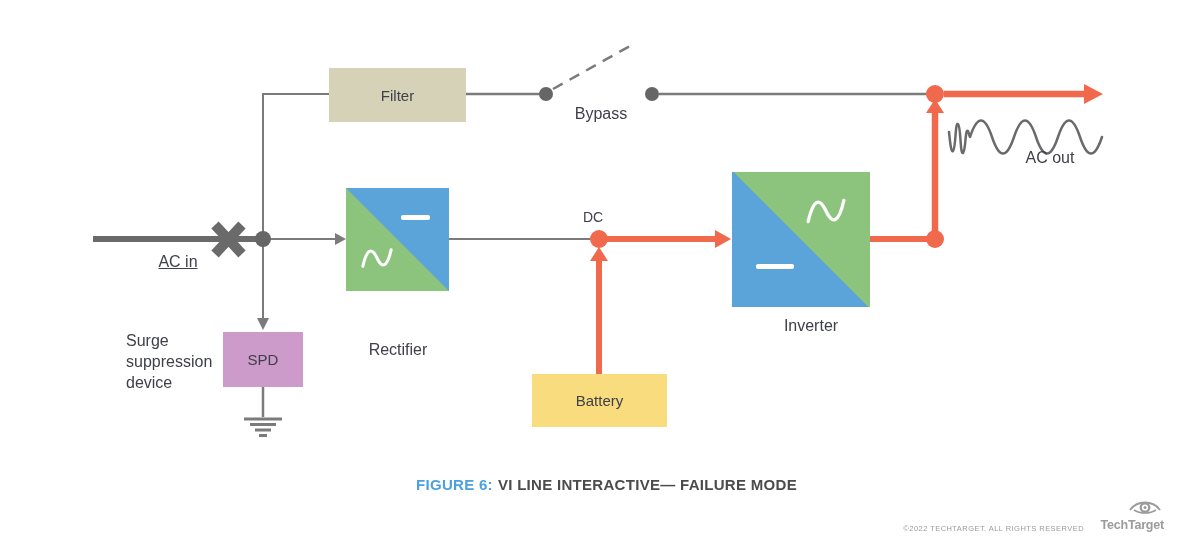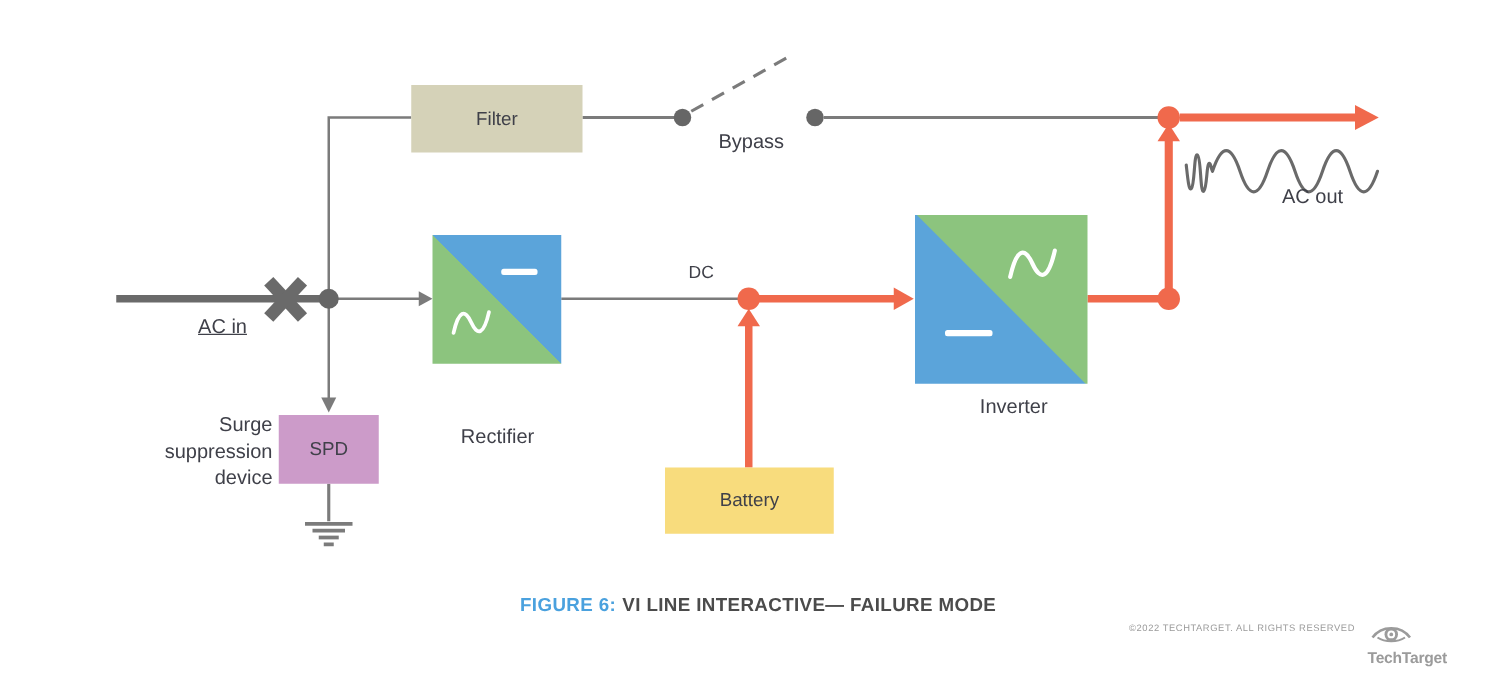--- a/index.html
+++ b/index.html
@@ -15,23 +15,23 @@
       background:linear-gradient(45deg,var(--c-green) 49.85%,var(--c-blue) 50.15%);}
   .inverter-box{left:732px;top:172px;width:138px;height:135px;
       background:linear-gradient(45deg,var(--c-blue) 49.85%,var(--c-green) 50.15%);}
   .battery-box{left:532px;top:374px;width:135px;height:53px;background:var(--c-battery_yellow);}
   .spd-box{left:223px;top:332px;width:80px;height:55px;background:var(--c-spd_pink);}
   .minus{position:absolute;background:#fff;border-radius:2px;height:5px;}
   .sine{position:absolute;}
   .caption{position:absolute;left:0;right:0;top:476px;text-align:center;
            font-size:15px;font-weight:600;letter-spacing:.3px;color:#4b4b4b;padding-left:13px;}
   .caption .fig{color:var(--c-caption_blue);margin-right:5px;}
-  .copyright{position:absolute;right:116px;top:498px;font-size:7.5px;letter-spacing:.45px;
+  .copyright{position:absolute;right:116px;top:524px;font-size:7.5px;letter-spacing:.45px;
              color:var(--c-footer_gray);}
-  .brand{position:absolute;left:1094px;top:497px;width:70px;text-align:left;
+  .brand{position:absolute;left:1094px;top:497px;width:70px;text-align:right;
          color:var(--c-footer_gray);}
   .brand .brand-text{font-size:12.5px;font-weight:bold;letter-spacing:-.2px;margin-top:-1px;}
 </style>
 </head>
 <body>
 
 <div class="stage">
 
   <svg class="layer" width="1200" height="552" viewBox="0 0 1200 552">
 
@@ -112,25 +112,25 @@
   <div class="box spd-box">
     <span class="lbl-in">SPD</span>
   </div>
 
   <div class="box battery-box">
     <span class="lbl-in">Battery</span>
   </div>
 
   <div class="lbl ctr" style="left:178px;top:252px;text-decoration:underline;">AC in</div>
   <div class="lbl ctr" style="left:601px;top:104px;">Bypass</div>
-  <div class="lbl ctr" style="left:561px;top:209px;font-size:14px;">DC</div>
+  <div class="lbl ctr" style="left:593px;top:209px;font-size:14px;">DC</div>
   <div class="lbl ctr" style="left:1021px;top:148px;margin-left:29px;">AC out</div>
   <div class="lbl ctr" style="left:398px;top:314px;margin-top:26px;">Rectifier</div>
   <div class="lbl ctr" style="left:801px;top:316px;padding-left:20px;">Inverter</div>
-  <div class="lbl" style="left:126px;top:330px;width:92px;text-align:right;white-space:normal;line-height:21px;">Surge suppression device</div>
+  <div class="lbl" style="left:126px;top:330px;width:92px;text-align:left;white-space:normal;line-height:21px;">Surge suppression device</div>
 
   <div class="caption">
     <span class="fig">FIGURE 6:</span><span>VI LINE INTERACTIVE— FAILURE MODE</span>
   </div>
 
   <div class="copyright">©2022 TECHTARGET. ALL RIGHTS RESERVED</div>
   <div class="brand">
     <svg width="38" height="18" viewBox="0 0 38 18">
       <path d="M4,13 C11,3 27,3 34,13" fill="none" style="stroke:var(--c-footer_gray)" stroke-width="2"></path>
       <path d="M8,13 C14,17 24,17 30,13" fill="none" style="stroke:var(--c-footer_gray)" stroke-width="1.6"></path>

